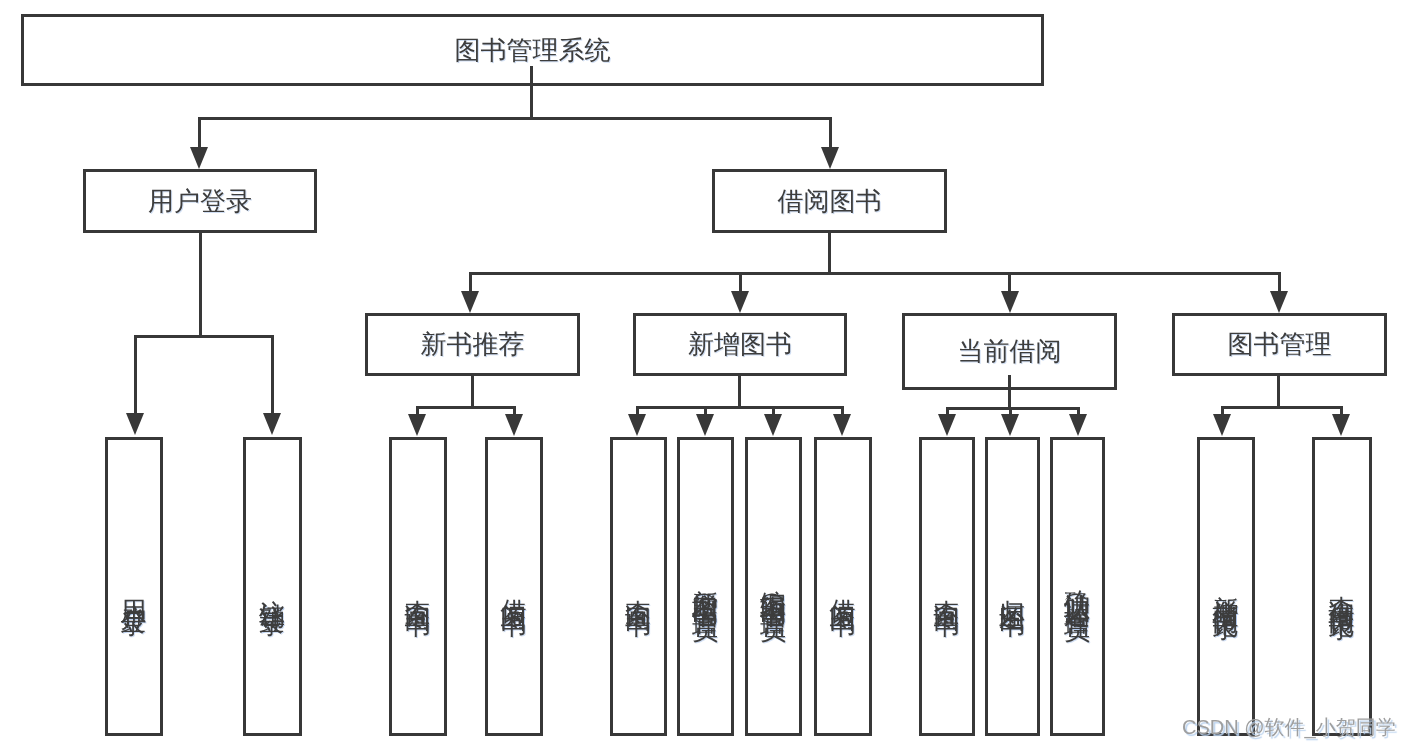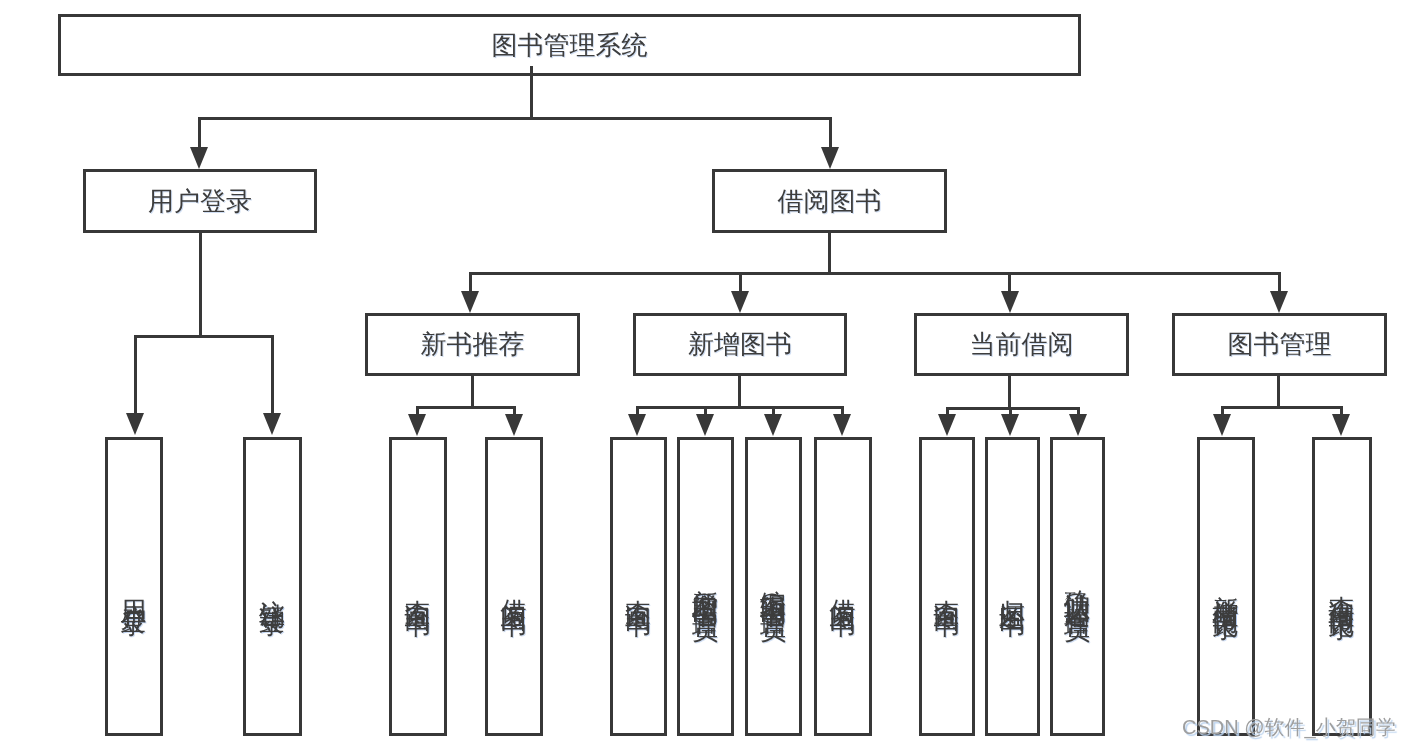--- a/index.html
+++ b/index.html
@@ -59,21 +59,21 @@
     z-index: 10;
     white-space: nowrap;
     text-align: right;
   }
 </style>
 </head>
 <body>
 
 <div id="stage">
 
-  <div class="box" style="left:21px; top:14px; width:1023px; height:62px;margin-left:37px;">
+  <div class="box" style="left:21px; top:14px; width:1023px; height:72px;">
     <span>图书管理系统</span>
   </div>
 
   <div class="vline" style="left:530px; top:66px; height:53px;"></div>
   <div class="hline" style="left:198px; top:117px; width:633px;"></div>
   <div class="vline" style="left:198px; top:117px; height:34px;"></div>
   <div class="arrow" style="left:190px; top:147px;"></div>
   <div class="vline" style="left:829px; top:117px; height:34px;"></div>
   <div class="arrow" style="left:821px; top:147px;"></div>
 
@@ -101,21 +101,21 @@
   <div class="arrow" style="left:1001px; top:291px;"></div>
   <div class="vline" style="left:1278px; top:272px; height:21px;"></div>
   <div class="arrow" style="left:1270px; top:291px;"></div>
 
   <div class="box" style="left:365px; top:313px; width:215px; height:63px;">
     <span>新书推荐</span>
   </div>
   <div class="box" style="left:633px; top:313px; width:214px; height:63px;">
     <span>新增图书</span>
   </div>
-  <div class="box" style="left:902px; top:313px; width:215px; height:63px;margin-left:12px;">
+  <div class="box" style="left:902px; top:313px; width:215px; height:77px;">
     <span>当前借阅</span>
   </div>
   <div class="box" style="left:1172px; top:313px; width:215px; height:63px;">
     <span>图书管理</span>
   </div>
 
   <div class="vline" style="left:471px; top:375px; height:33px;"></div>
   <div class="hline" style="left:416px; top:406px; width:100px;"></div>
   <div class="vline" style="left:416px; top:406px; height:10px;"></div>
   <div class="arrow" style="left:408px; top:414px;"></div>

